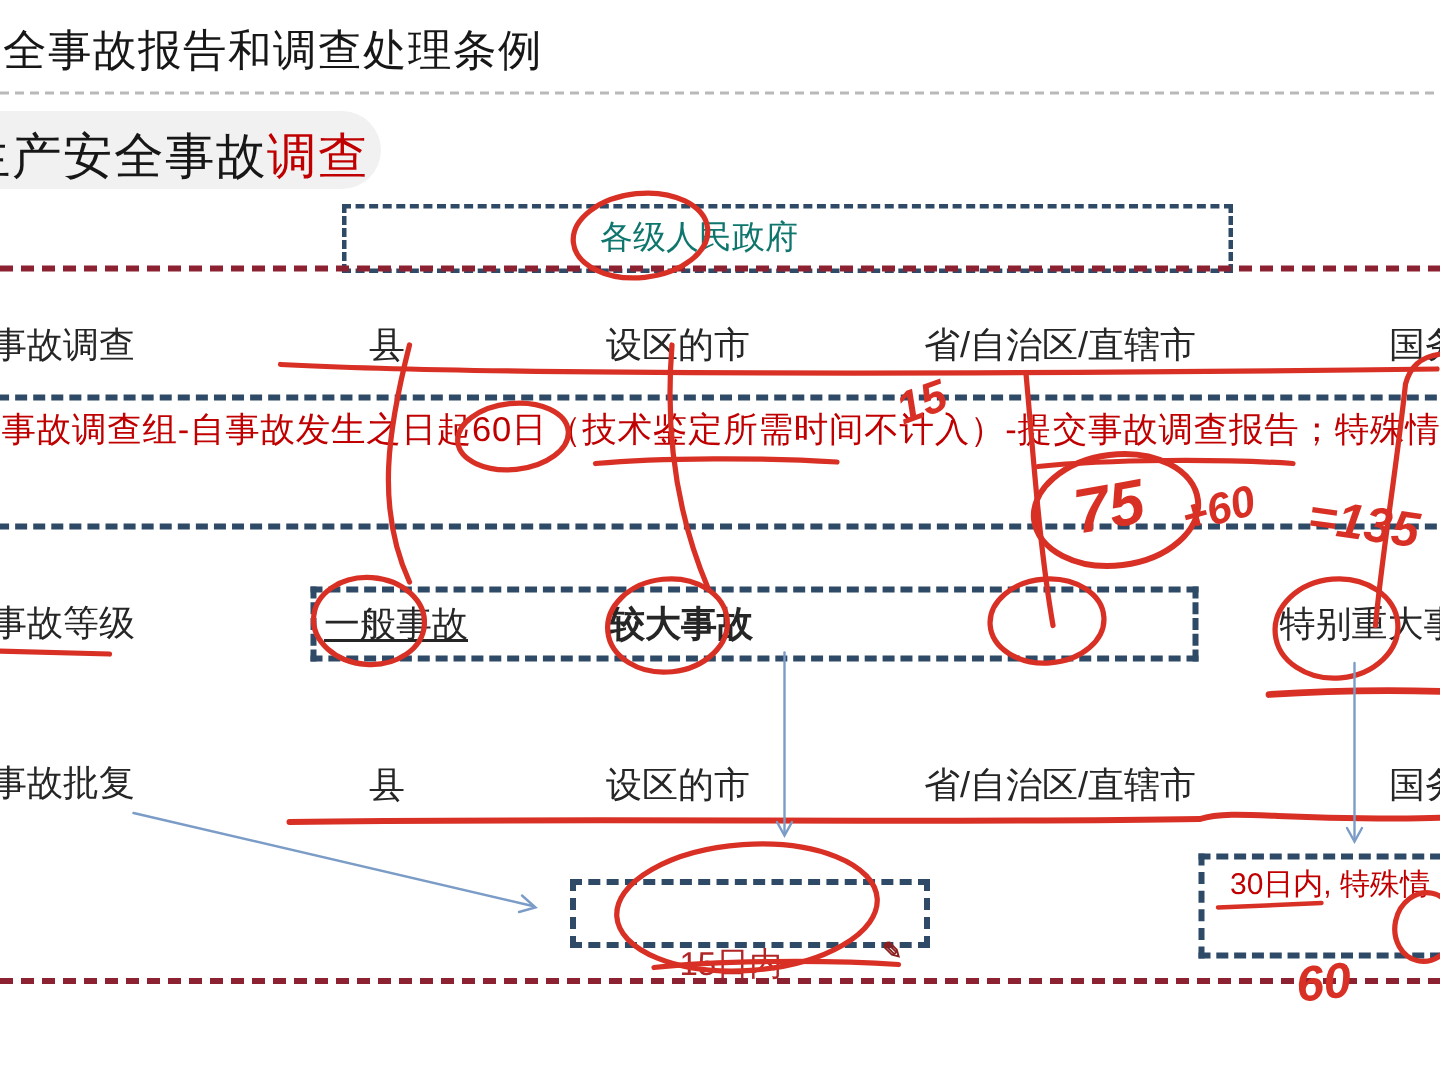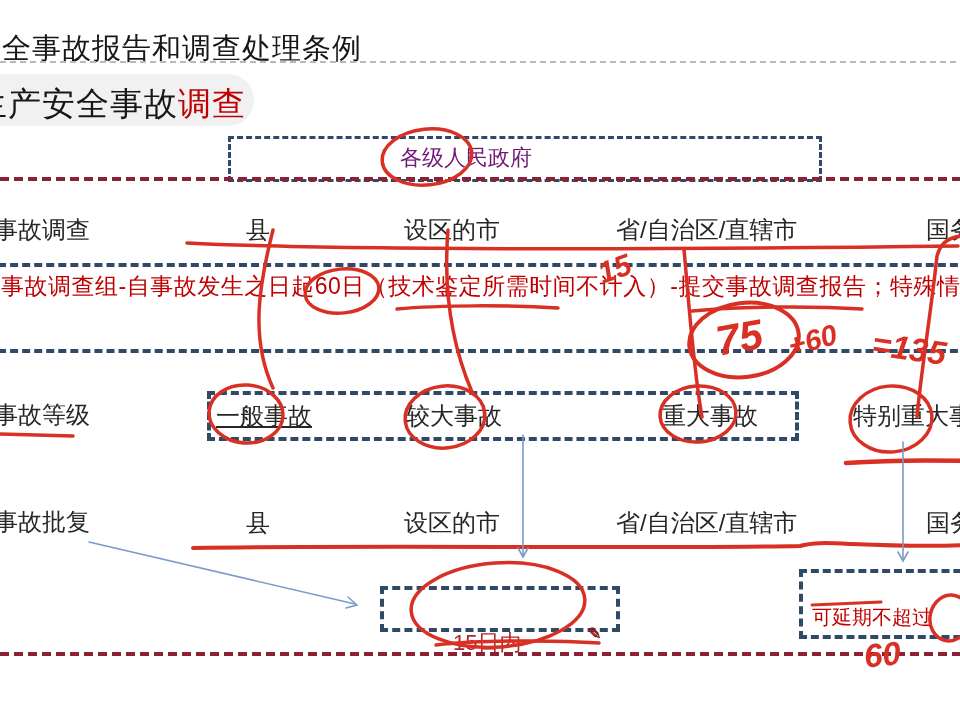--- a/index.html
+++ b/index.html
@@ -16,35 +16,35 @@
   
   .bluebox{position:absolute;border:4px dashed #2e4a66;background:transparent;}
   .bluebox.thin{border-width:3px;}
 
   .title{font-size:29px;letter-spacing:1px;color:#171717;}
   .pill{position:absolute;background:#f1f1f1;border-radius:26px;}
   .subtitle{font-size:33px;letter-spacing:1px;color:#171717;}
   .subtitle .red{color:#c00000;}
 
   .rowtext{font-size:24px;color:#262626;}
-  .govtext{font-size:22px;color:#701a75;}
+  .govtext{font-size:22px;color:#0f766e;}
   .notice{font-size:23px;color:#c00000;letter-spacing:0.5px;}
   .d15{font-size:22px;color:#b02525;}
   .d30{font-size:20px;color:#c00000;}
 
   .hw{position:absolute;color:#d93025;font-style:italic;font-weight:bold;}
 
   svg.overlay{position:absolute;left:0;top:0;pointer-events:none;}
 </style>
 </head>
 <body>
 
 <div class="page">
 
-  <div class="abs title" style="left:2px;top:29px;">全事故报告和调查处理条例</div>
+  <div class="abs title" style="left:2px;top:14px;">全事故报告和调查处理条例</div>
   <div class="gray-dash" style="top:61px;"></div>
 
   <div class="pill" style="left:-24px;top:74px;width:278px;height:52px;"></div>
   <div class="abs subtitle" style="left:-26px;top:82px;">
     <span>生产安全事故</span><span class="red">调查</span>
   </div>
 
   <div class="bluebox thin" style="left:228px;top:136px;width:588px;height:40px;"></div>
   <div class="abs govtext" style="left:400px;top:143px;">各级人民政府</div>
 
@@ -55,35 +55,34 @@
   <div class="abs rowtext" style="left:404px;top:214px;">设区的市</div>
   <div class="abs rowtext" style="left:616px;top:214px;">省/自治区/直辖市</div>
   <div class="abs rowtext" style="left:926px;top:214px;">国务院</div>
 
   <div class="bluebox" style="left:-14px;top:263px;width:988px;height:82px;"></div>
   <div class="abs notice" style="left:1px;top:271px;">事故调查组-自事故发生之日起60日（技术鉴定所需时间不计入）-提交事故调查报告；特殊情</div>
 
   <div class="abs rowtext" style="left:-6px;top:399px;">事故等级</div>
   <div class="bluebox" style="left:207px;top:391px;width:584px;height:42px;"></div>
   <div class="abs rowtext" style="left:216px;top:400px;text-decoration:underline;">一般事故</div>
-  <div class="abs rowtext" style="left:406px;top:400px;">较大事故</div>
-  <div class="abs rowtext" style="left:662px;top:400px;">重大事故</div>
+  <div class="abs rowtext" style="left:406px;top:400px;font-weight:bold;">较大事故</div>
   <div class="abs rowtext" style="left:853px;top:400px;">特别重大事故</div>
 
   <div class="abs rowtext" style="left:-6px;top:506px;">事故批复</div>
   <div class="abs rowtext" style="left:246px;top:507px;">县</div>
   <div class="abs rowtext" style="left:404px;top:507px;">设区的市</div>
   <div class="abs rowtext" style="left:616px;top:507px;">省/自治区/直辖市</div>
   <div class="abs rowtext" style="left:926px;top:507px;">国务院</div>
 
   <div class="bluebox" style="left:380px;top:586px;width:232px;height:38px;"></div>
   <div class="abs d15" style="left:453px;top:594px;margin-top:34px;">15日内</div>
 
   <div class="bluebox" style="left:799px;top:569px;width:190px;height:62px;"></div>
-  <div class="abs d30" style="left:812px;top:604px;">可延期不超过</div>
+  <div class="abs d30" style="left:820px;top:576px;">30日内, 特殊情</div>
 
   <div class="maroon-dash" style="top:652px;"></div>
 
   <svg class="overlay" width="960" height="720" viewBox="0 0 960 720">
     <g stroke="#d93025" stroke-width="3.5" fill="none" stroke-linecap="round">
       <ellipse cx="427" cy="157" rx="45" ry="28" transform="rotate(-6 427 157)"></ellipse>
       <path d="M187,243 C320,250 650,250 958,246"></path>
       <path d="M273,230 C259,285 250,338 273,388"></path>
       <path d="M448,230 C443,292 452,345 472,392"></path>
       <path d="M684,249 C689,305 693,365 702,417"></path>

